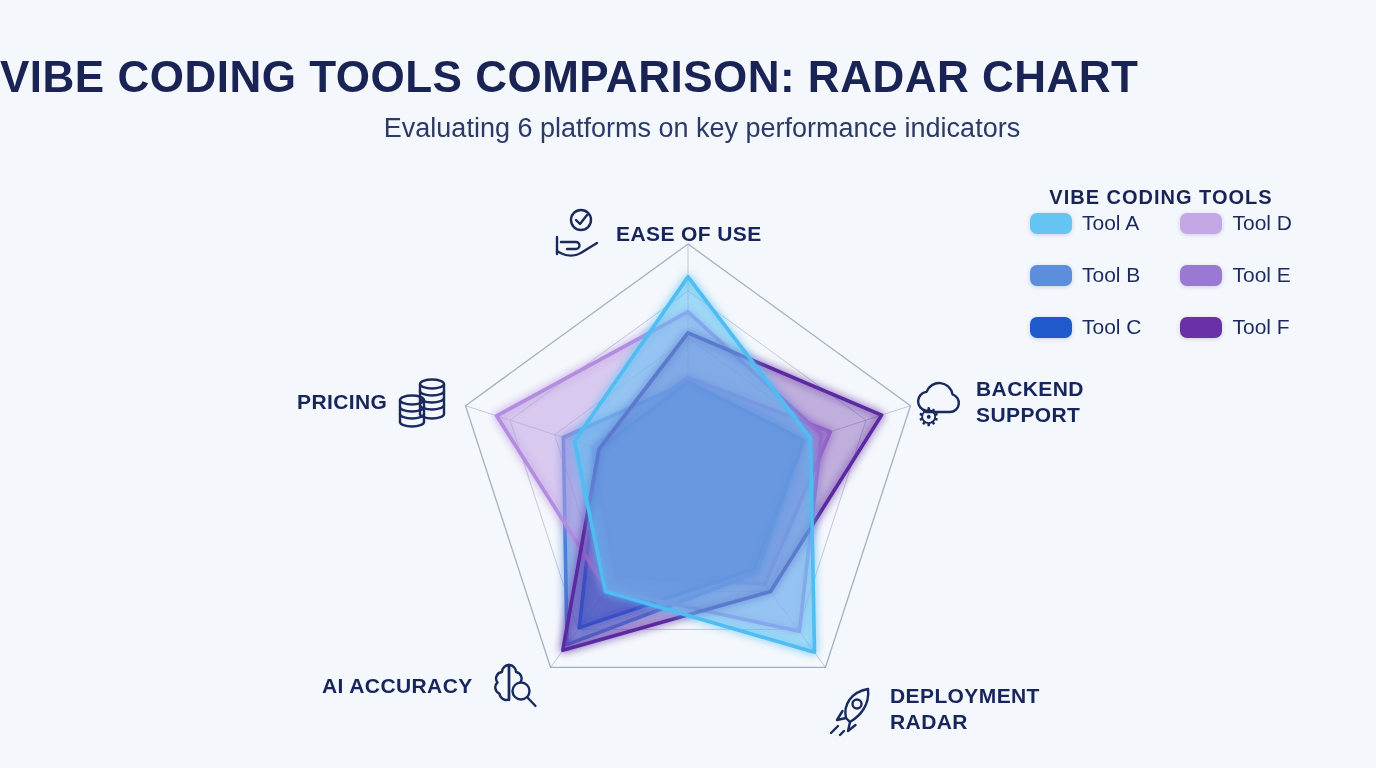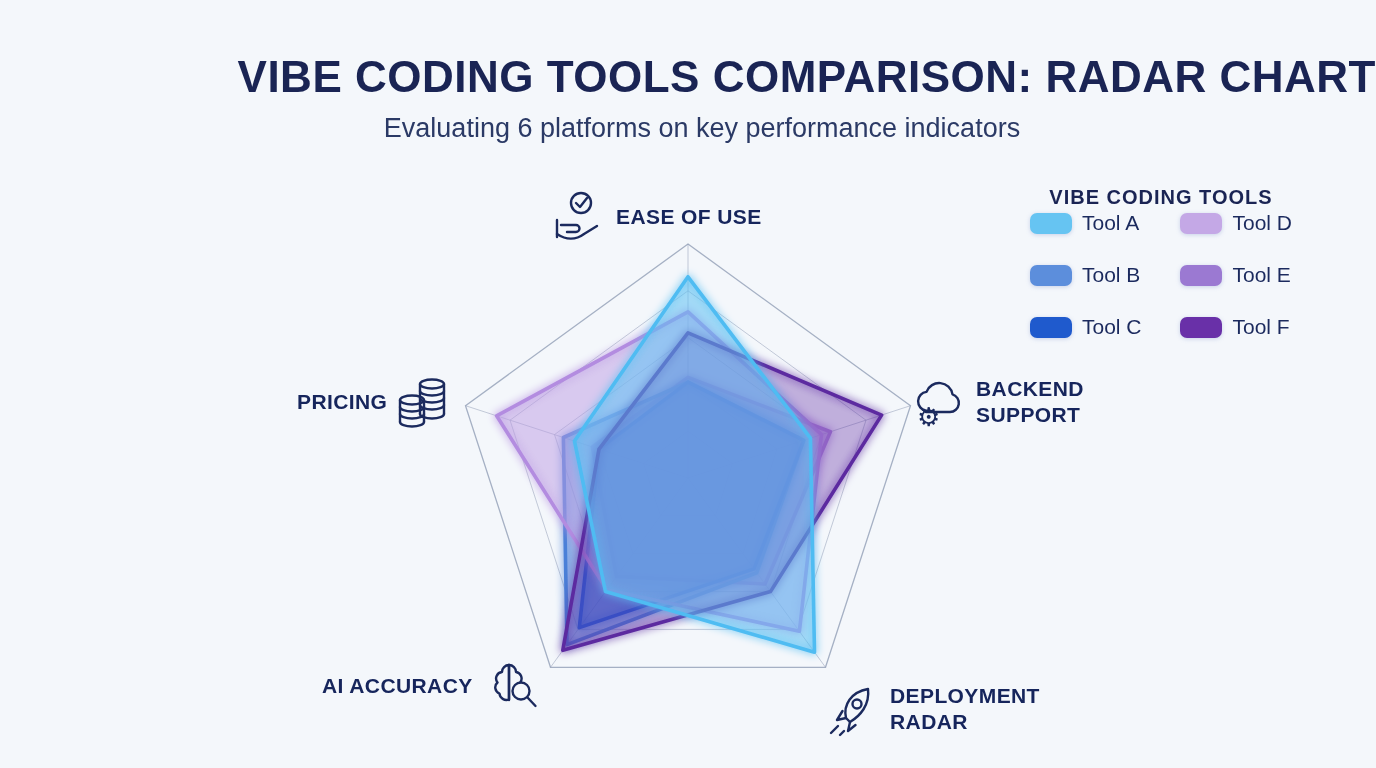--- a/index.html
+++ b/index.html
@@ -5,41 +5,41 @@
   * { margin: 0; padding: 0; box-sizing: border-box; }
   html, body { width: 1376px; height: 768px; overflow: hidden; }
   body {
     position: relative;
     background: #f4f7fb;
     font-family: "Liberation Sans", sans-serif;
     color: #1a2454;
   }
   .page-title {
     position: absolute; top: 52px; left: 0; width: 1376px;
-    text-align: right;
+    text-align: left;
     font-size: 44px; font-weight: 800; letter-spacing: 0.5px;
     color: #1a2454;
   }
   .page-subtitle {
     position: absolute; top: 113px; left: 0; width: 1376px;
     text-align: center;
     font-size: 27px; font-weight: 400;
     color: #2b3a66;
     margin-left: 14px;
   }
   #radar-svg { position: absolute; left: 0; top: 0; }
 
   
   .axis-label {
     position: absolute; display: flex; align-items: center; gap: 10px;
     font-size: 21px; font-weight: 700; letter-spacing: 0.4px; color: #16255c;
     white-space: nowrap;
   }
   .axis-label .lines { line-height: 26px; }
-  .axis-ease    { left: 550px; top: 190px; }
+  .axis-ease    { left: 550px; top: 207px; }
   .axis-backend { left: 908px; top: 374px; }
   .axis-deploy  { left: 822px; top: 656px; margin-top: 24px; }
   .axis-ai      { left: 322px; top: 658px; text-align: center; }
   .axis-pricing { left: 297px; top: 374px; }
   .icon-wrap { flex: 0 0 auto; display: block; }
   .icon-wrap svg { display: block; }
 
   
   .legend {
     position: absolute; left: 1030px; top: 186px; width: 262px;

